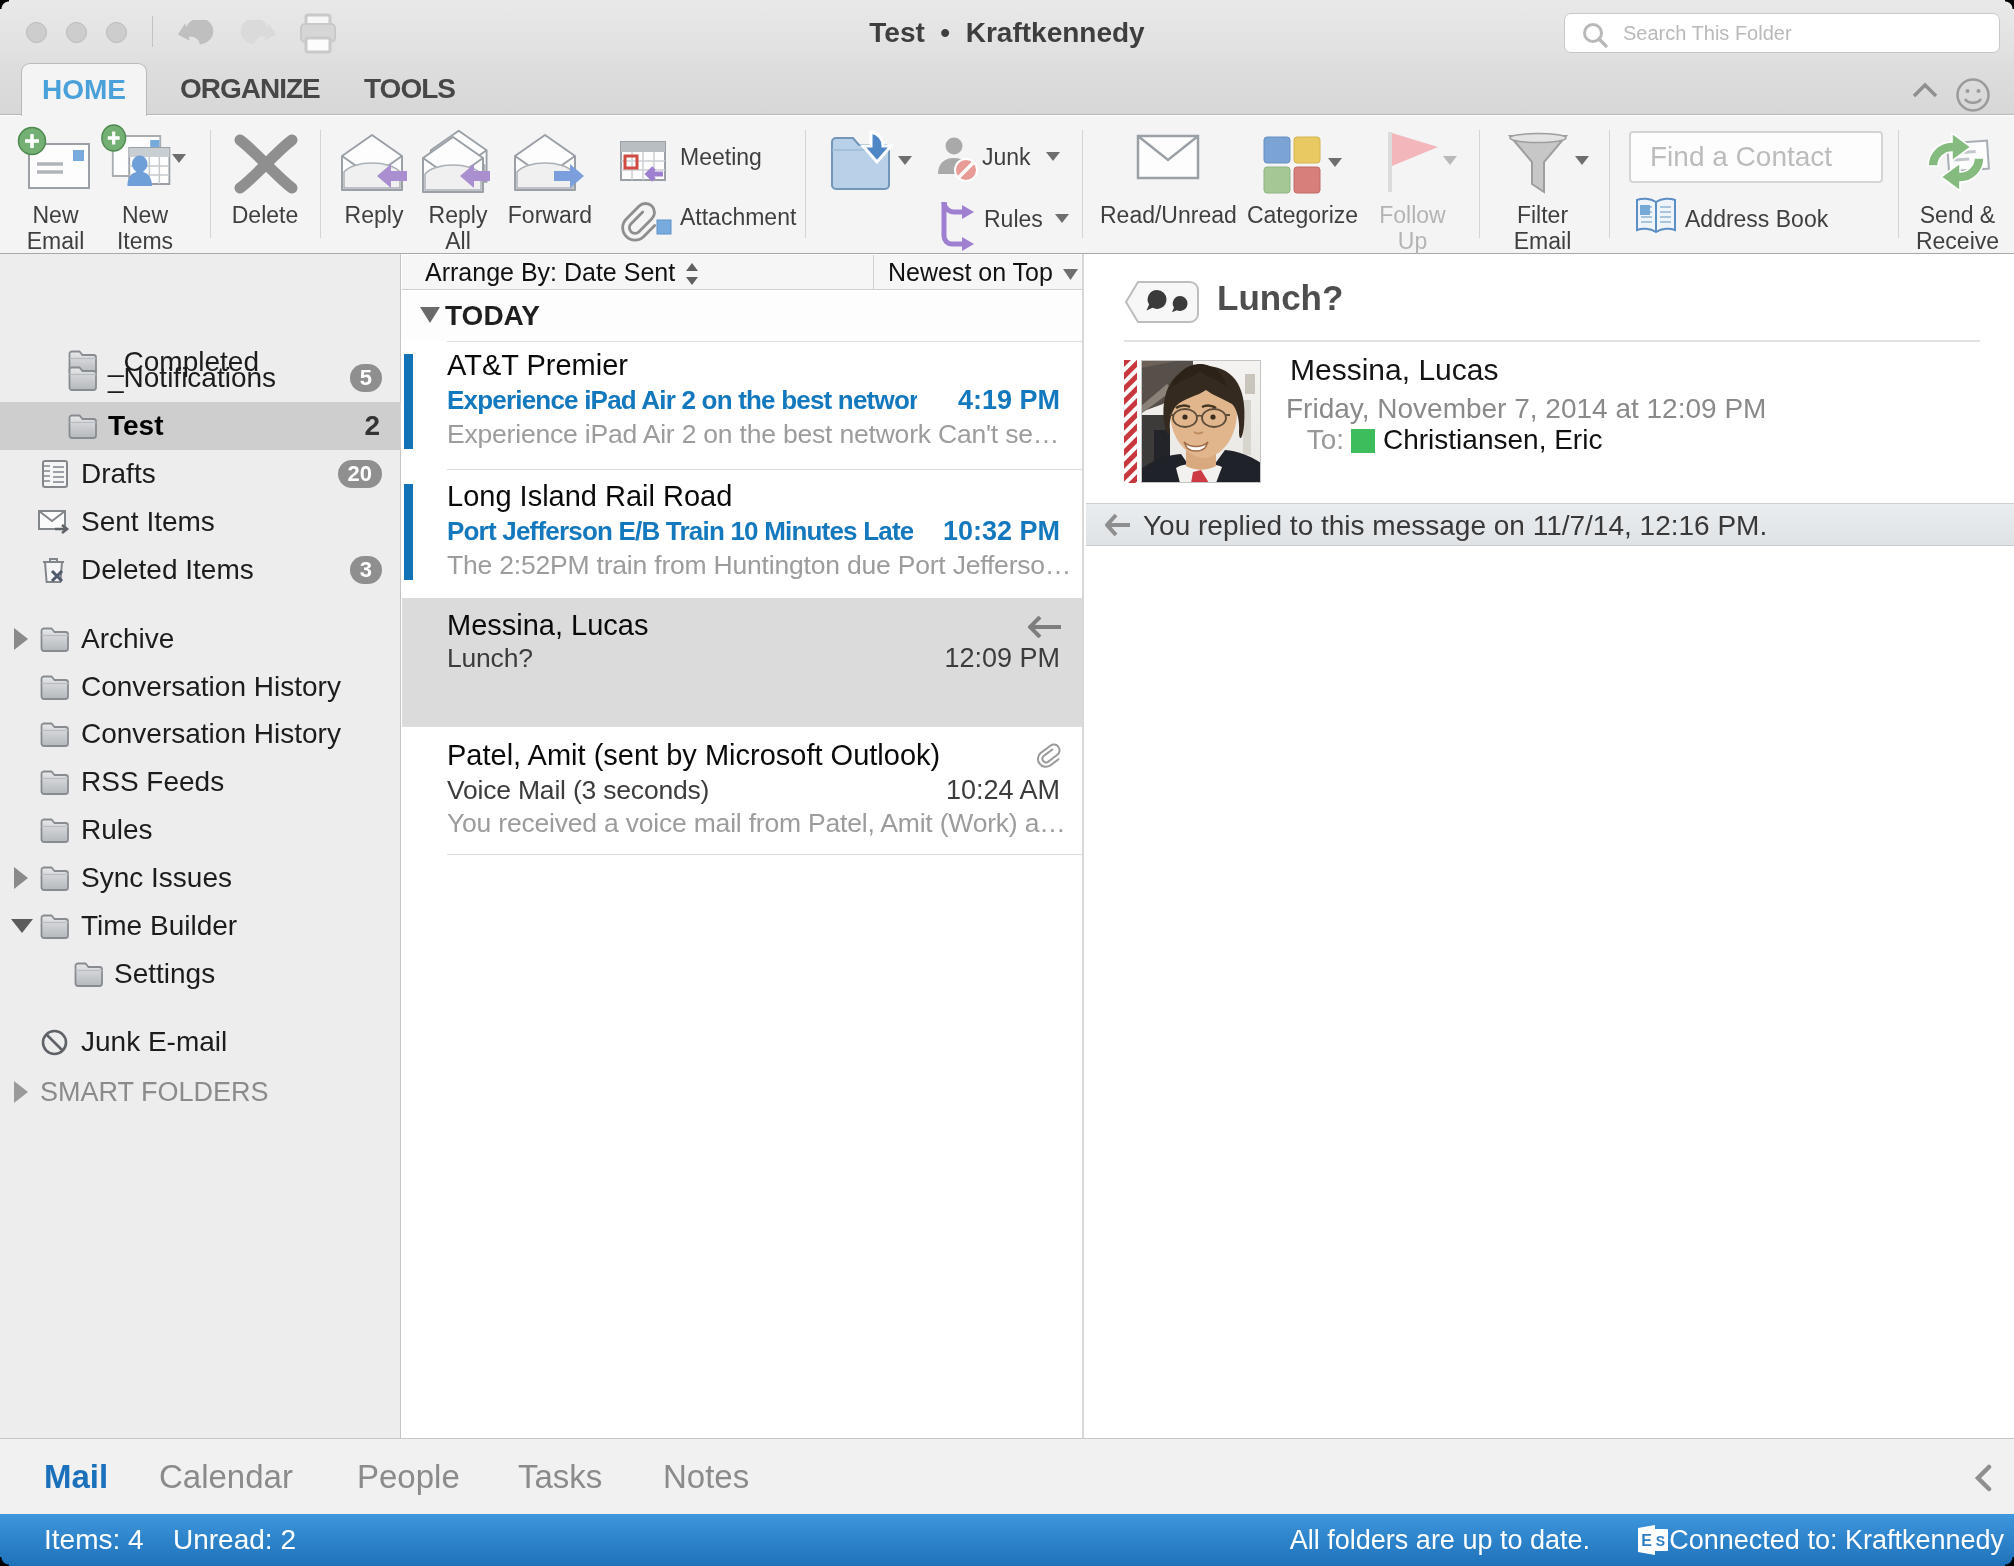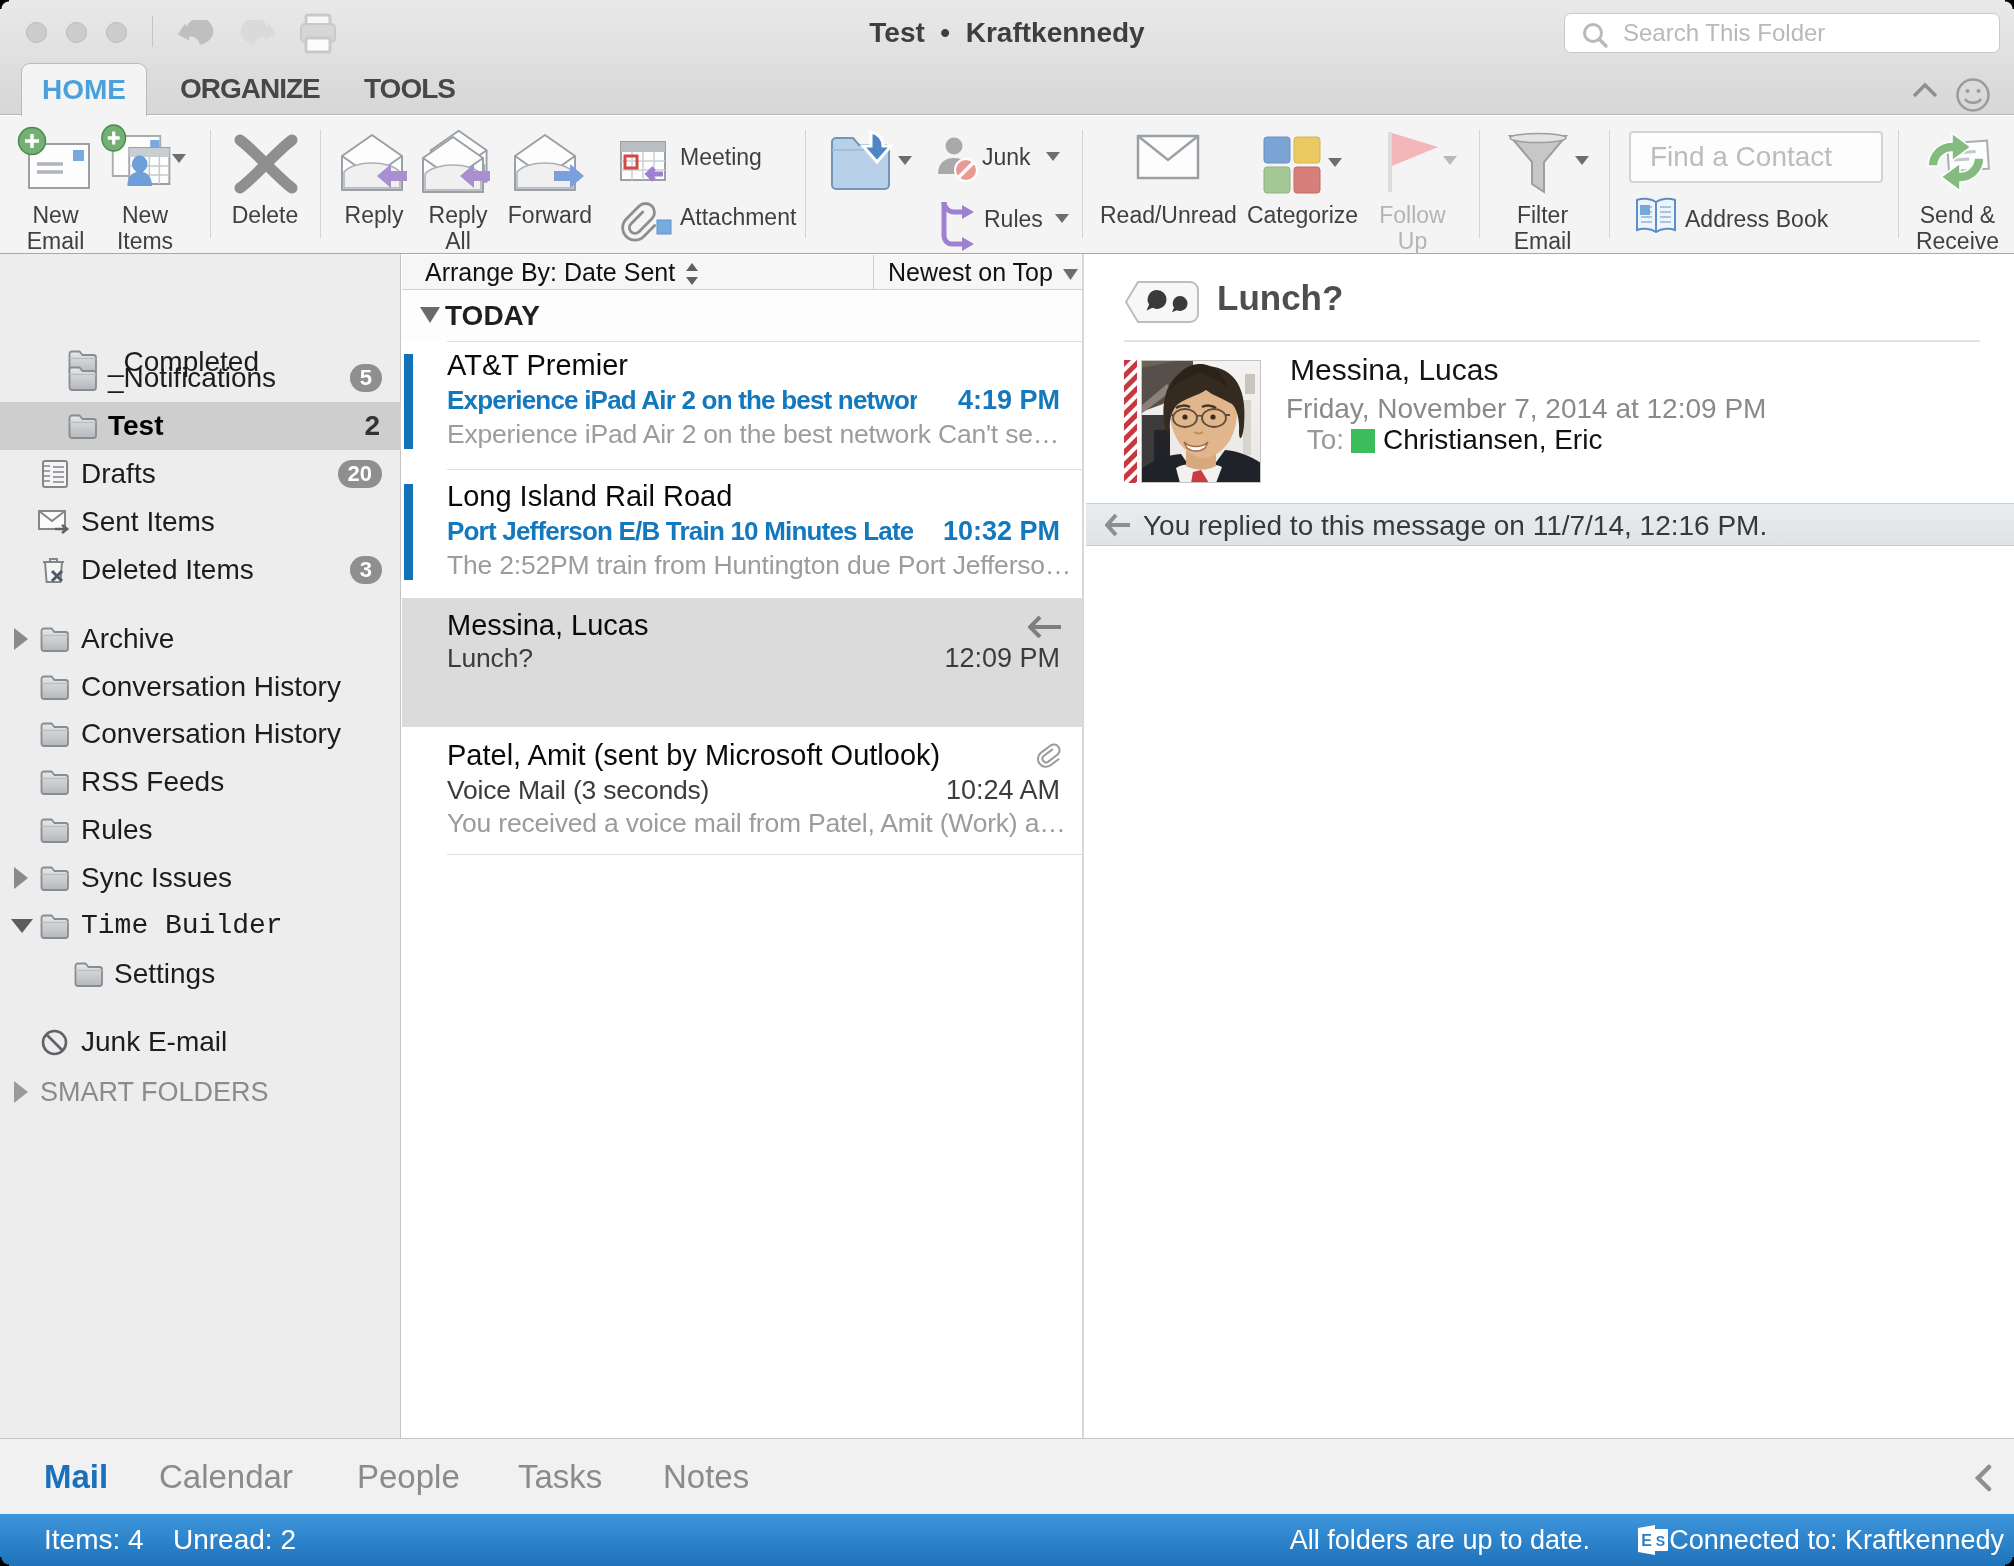--- a/index.html
+++ b/index.html
@@ -6,21 +6,21 @@
 html,body { width:2014px; height:1566px; overflow:hidden; font-family:"Liberation Sans", sans-serif; }
 body { position:relative; background:#fff; }
 .abs { position:absolute; }
 
 
 #titlebar { left:0; top:0; width:2014px; height:63px; background:linear-gradient(#e9e9e9,#dfdfdf); }
 .tlight { width:21px; height:21px; border-radius:50%; background:#cdcdcd; border:1px solid #b9b9b9; top:22px; }
 #tsep { left:152px; top:16px; width:1px; height:31px; background:#c3c3c3; }
 #wintitle { left:0; top:0; width:2014px; height:63px; text-align:center; line-height:66px; font-size:28px; font-weight:700; color:#3e3e3e; }
 #searchbox { left:1564px; top:13px; width:436px; height:40px; background:#fff; border:1px solid #c9c9c9; border-radius:7px; }
-#searchbox span { color:#b9b9b9; font-size:24px; line-height:38px; position:absolute; left:58px; top:0; }
+#searchbox span { color:#b9b9b9; font-size:20px; line-height:38px; position:absolute; left:58px; top:0; }
 
 
 #tabrow { left:0; top:63px; width:2014px; height:52px; background:linear-gradient(#dedede,#d7d7d7); border-bottom:1px solid #b9b9b9; }
 #hometab { left:21px; top:63px; width:126px; height:53px; background:#f4f4f5; border:1px solid #b9b9b9; border-bottom:none; border-radius:9px 9px 0 0; text-align:center; line-height:52px; font-size:28px; font-weight:700; color:#4aa1d9; }
 .tabtxt { top:63px; height:52px; line-height:52px; font-size:28px; font-weight:700; color:#474747; letter-spacing:-1px; }
 
 
 #ribbon { left:0; top:116px; width:2014px; height:138px; background:#f4f4f5; border-bottom:1px solid #a8a8a8; }
 .rsep { position:absolute; top:14px; width:1px; height:108px; background:#d4d4d4; }
 .rlabel { position:absolute; font-size:23px; color:#3f3f3f; text-align:center; line-height:26px; }
@@ -346,21 +346,21 @@
         </svg>
       <span class="nm">Rules</span>
     </div>
     <div class="srow" style="top:600px;">
       <div class="tri trir"></div>
       <svg class="abs" style="left:40px;top:11px;" width="30" height="26" viewBox="0 0 30 26">
           <use href="#fico"></use>
         </svg>
       <span class="nm">Sync Issues</span>
     </div>
-    <div class="srow" style="top:648px;font-family:Liberation Mono, monospace;">
+    <div class="srow" style="top:648px;">
       <div class="tri trid"></div>
       <svg class="abs" style="left:40px;top:11px;" width="30" height="26" viewBox="0 0 30 26">
           <use href="#fico"></use>
         </svg>
       <span class="nm">Time Builder</span>
     </div>
     <div class="srow" style="top:696px;">
       <svg class="abs" style="left:74px;top:11px;" width="30" height="26" viewBox="0 0 30 26">
           <use href="#fico"></use>
         </svg>

